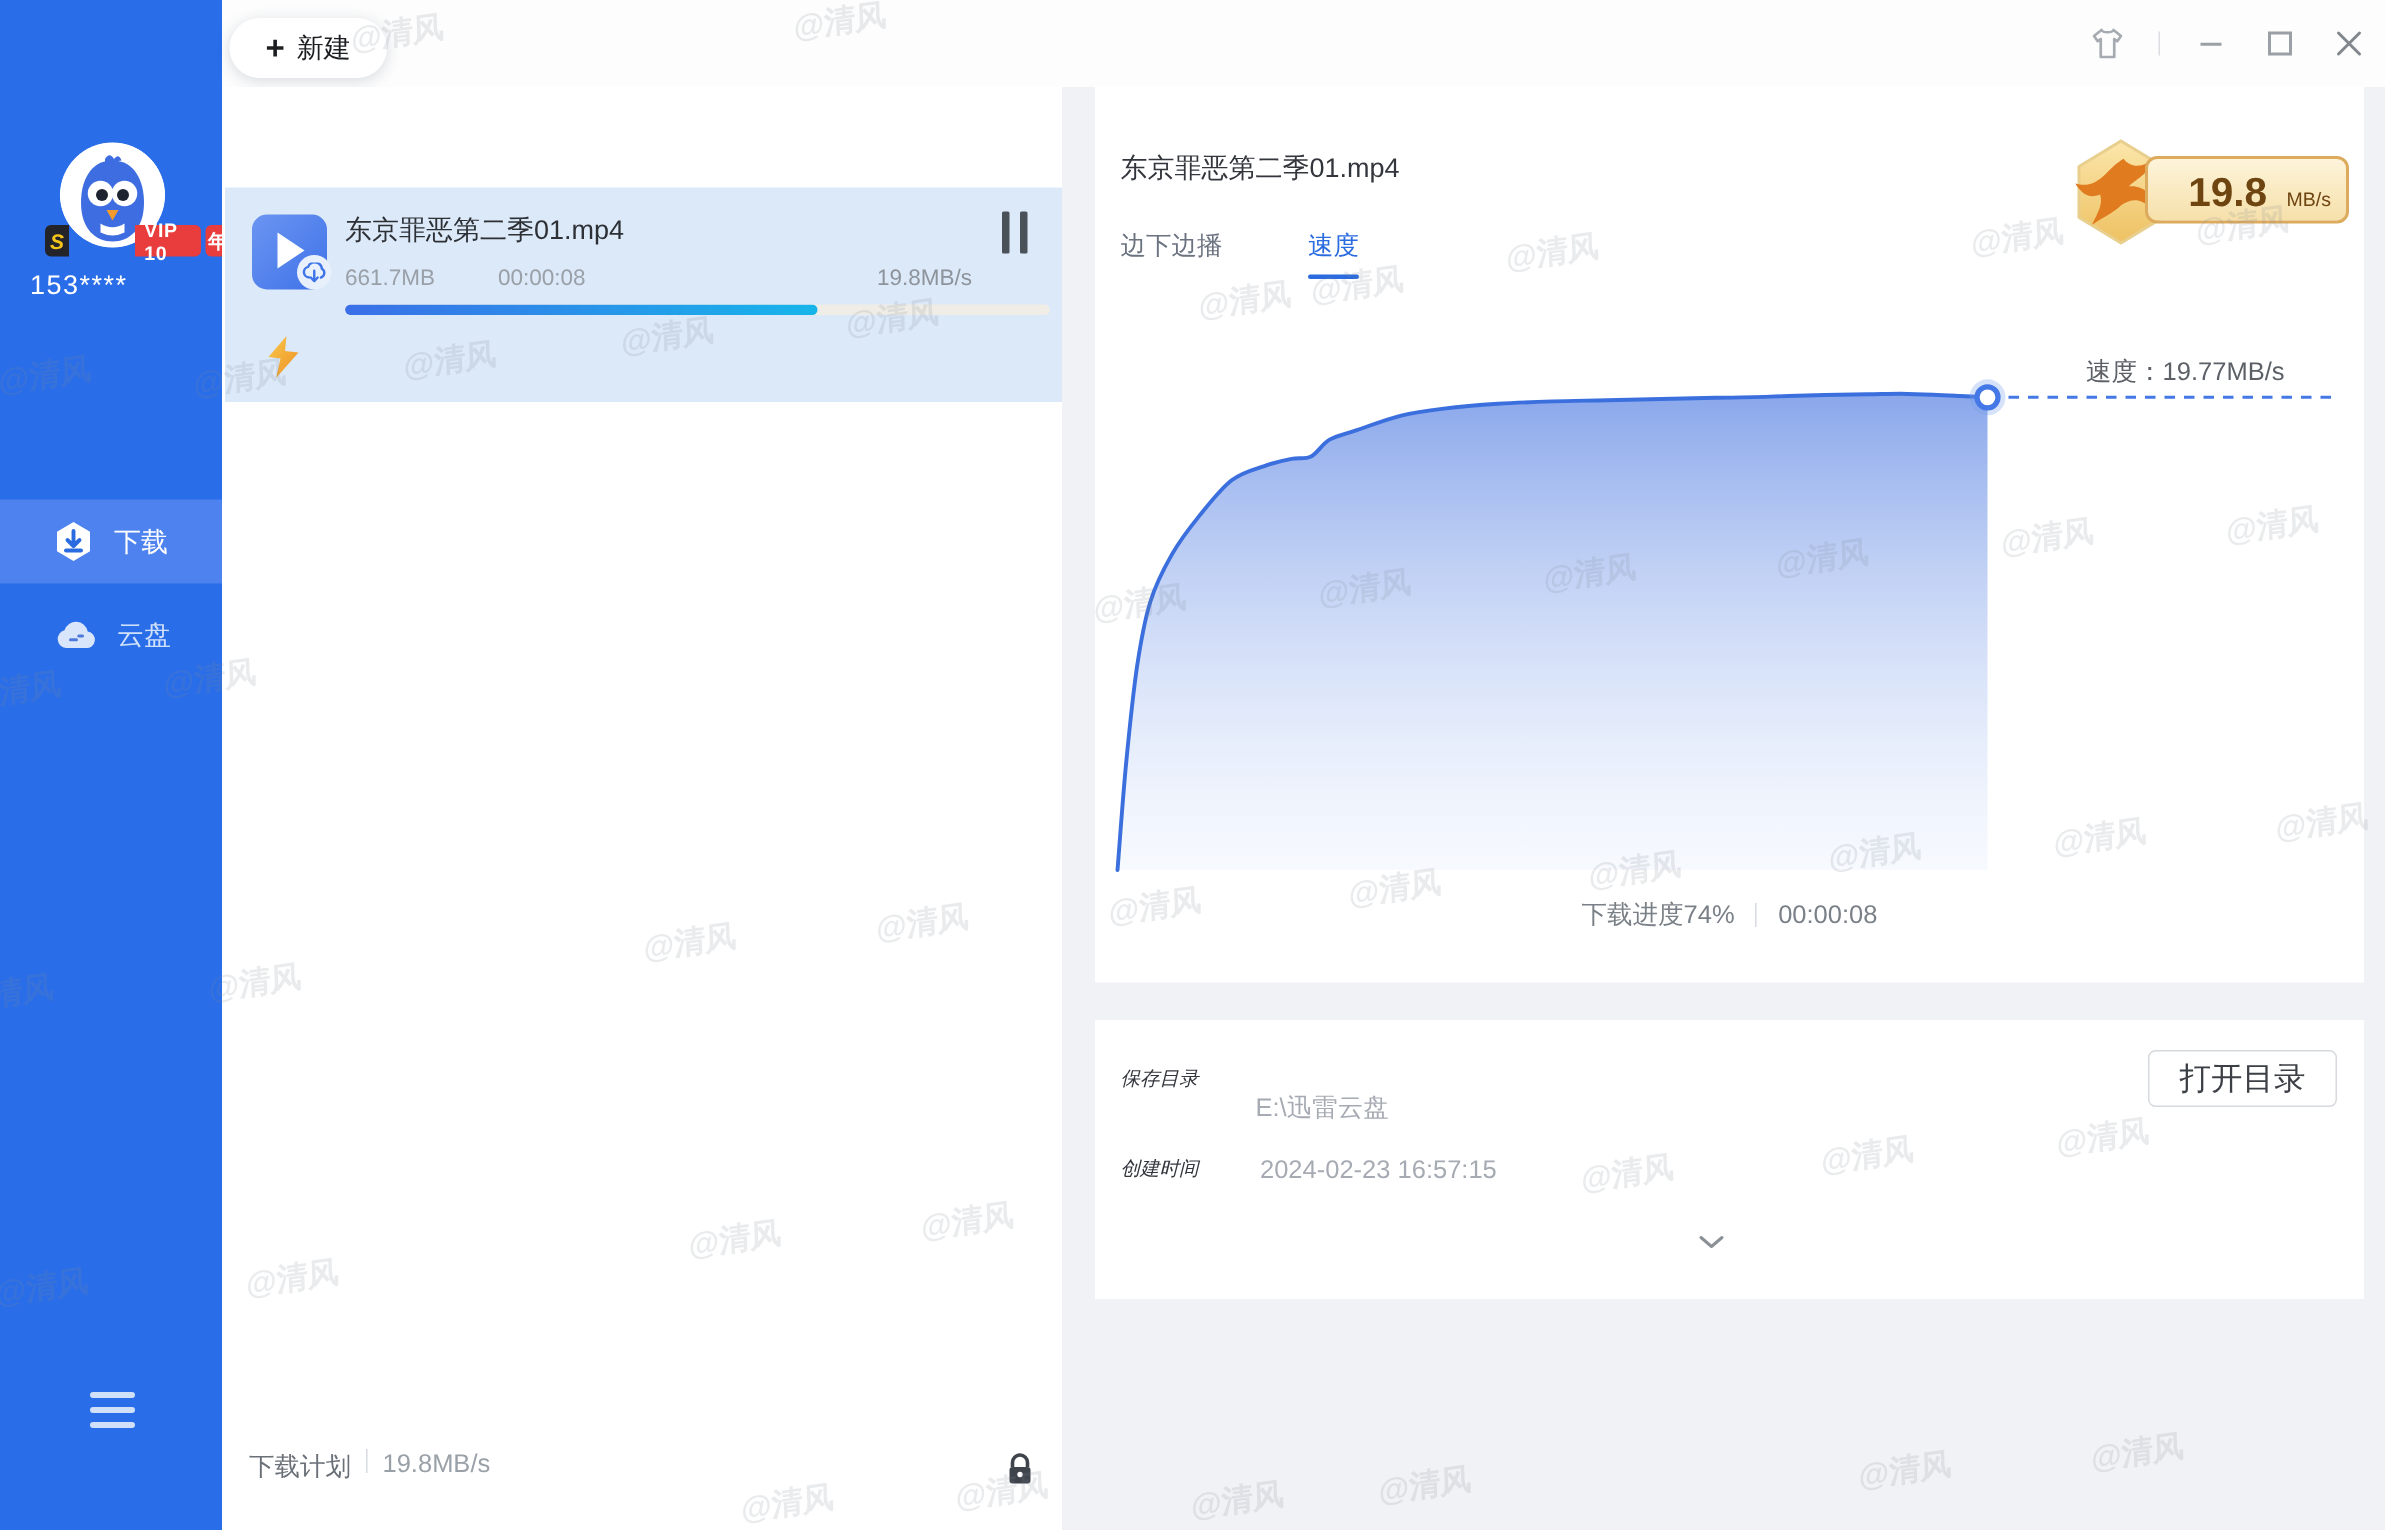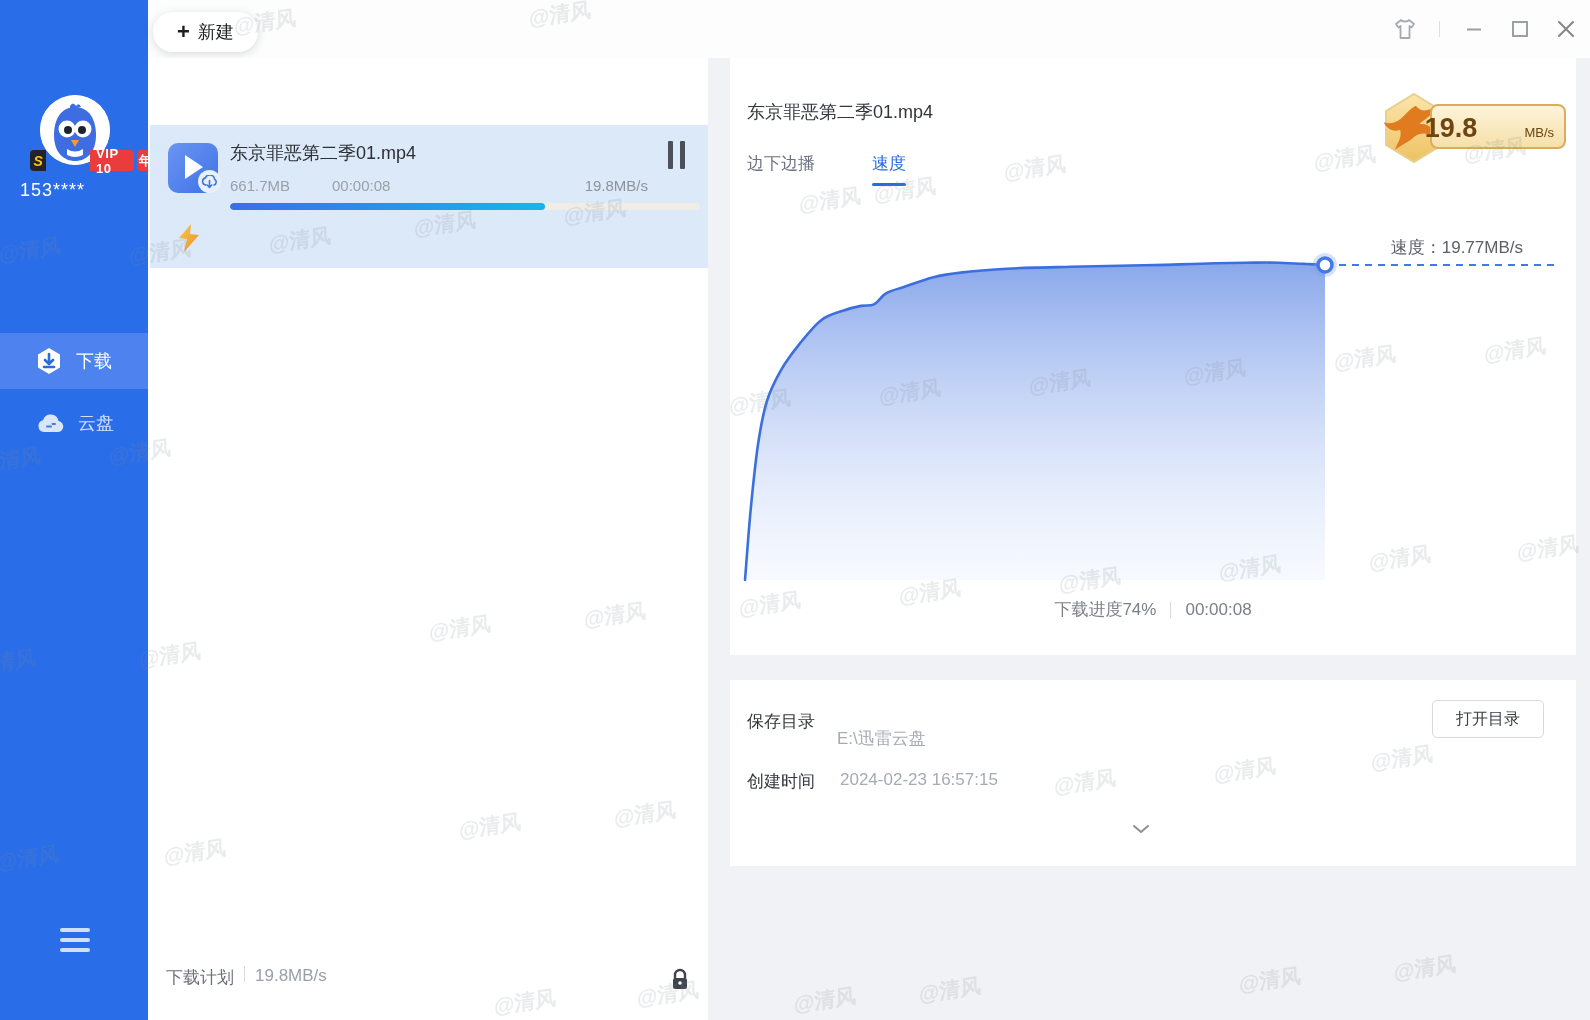--- a/index.html
+++ b/index.html
@@ -59,31 +59,31 @@
 
   
   #rightpanel { left:708px; top:58px; width:882px; height:962px; background:#f1f2f5; z-index:1; }
   .card { position:absolute; background:#fff; }
   #cardA { left:22px; top:0; width:846px; height:597px; }
   #cardB { left:22px; top:622px; width:846px; height:186px; }
   .dfilename { position:absolute; left:17px; top:42px; font-size:18px; color:#33363c; }
   .dtab { position:absolute; top:94px; font-size:17px; color:#6b7280; cursor:pointer; }
   .dtab.active { color:#2a6be0; }
   .dtab-underline { position:absolute; left:142px; top:125px; width:34px; height:3px; border-radius:2px; background:#2a6be0; }
-  .speed-pill { position:absolute; left:700px; top:46px; width:136px; height:45px; border:2px solid #ddab5e; border-radius:8px; background:linear-gradient(180deg,#fdf4da,#f6e0aa); display:flex; align-items:baseline; justify-content:flex-end; padding:7px 10px 0 0;gap:44px; }
+  .speed-pill { position:absolute; left:700px; top:46px; width:136px; height:45px; border:2px solid #ddab5e; border-radius:8px; background:linear-gradient(180deg,#fdf4da,#f6e0aa); display:flex; align-items:baseline; justify-content:flex-end; padding:7px 10px 0 0; }
   .speed-pill .v { font-size:27px; font-weight:bold; color:#6e4410; }
-  .speed-pill .u { font-size:13px; color:#6e4410; margin-left:3px; }
+  .speed-pill .u { font-size:13px; color:#6e4410; margin-left:13px; }
   .hexbird { position:absolute; left:648px; top:34px; }
   .annotation { position:absolute; right:53px; top:178px; font-size:17px; color:#5c6168; }
   .chart-footer { position:absolute; left:0; top:540px; width:846px; display:flex; align-items:center; justify-content:center; gap:14px; font-size:17px; color:#7a8087; }
   .chart-footer .sep { width:1px; height:16px; background:#d7dadf; }
 
-  .rowlabel { font-size:17px; color:#33363c; position:absolute; }
+  .rowlabel { font-size:13px; color:#33363c; position:absolute;font-style:italic; }
   .rowvalue { font-size:17px; color:#a6abb3; position:absolute; }
-  .open-dir-btn { position:absolute; left:702px; top:20px; width:112px; height:38px; background:#fff; border:1px solid #d6d9de; border-radius:5px; font-size:16px; color:#3c4046; cursor:pointer; font-family:inherit; }
+  .open-dir-btn { position:absolute; left:702px; top:20px; width:126px; height:38px; background:#fff; border:1px solid #d6d9de; border-radius:5px; font-size:21px; color:#3c4046; cursor:pointer; font-family:inherit; }
   .chevron { position:absolute; left:402px; top:140px; cursor:pointer; }
 
   
   #chart-svg { left:0; top:0; width:1590px; height:1020px; z-index:4; pointer-events:none; }
   #wm-layer { left:0; top:0; width:1590px; height:1020px; z-index:50; pointer-events:none; }
   .wm { position:absolute; font-size:21px; font-weight:600; color:rgba(125,135,150,0.17); transform:translate(-50%,-50%) rotate(-8deg) skewX(-6deg); white-space:nowrap; }
 </style>
 </head>
 <body>
 

